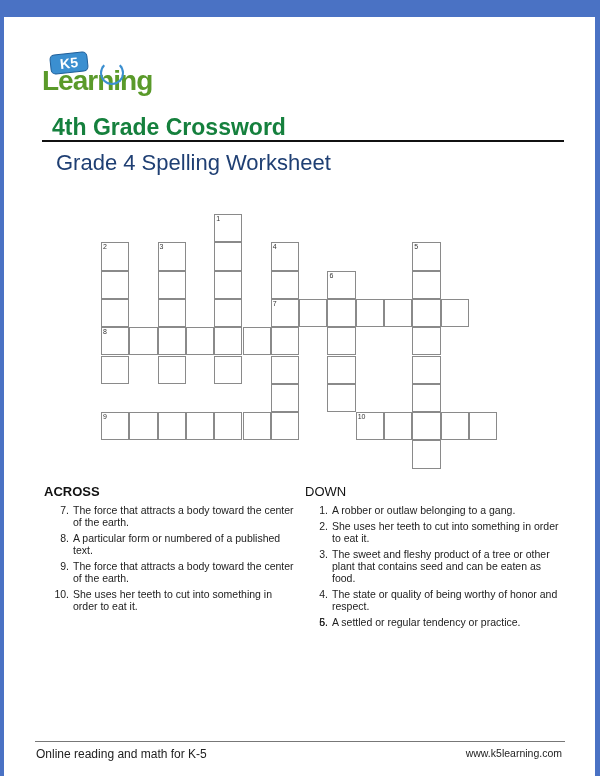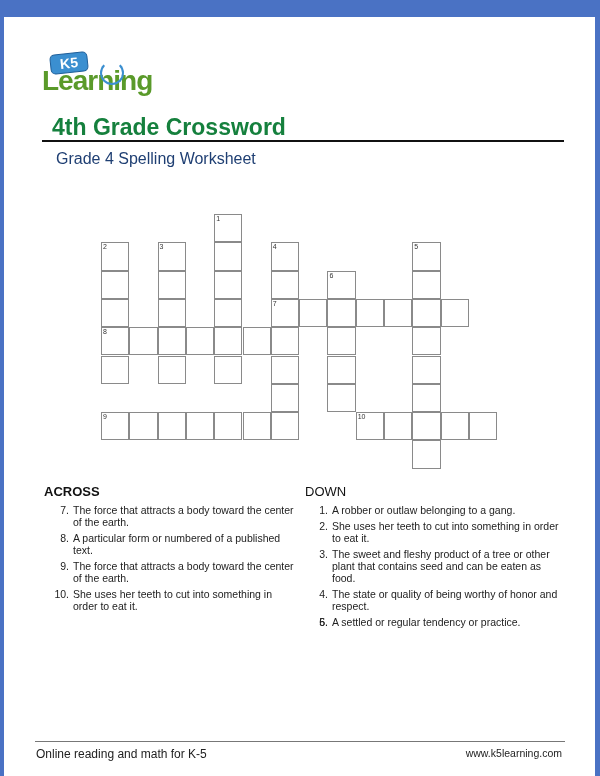--- a/index.html
+++ b/index.html
@@ -29,21 +29,21 @@
     border: 2px solid #3b8fd0; border-radius: 50%; border-top-color: transparent;
   }
   .title {
     position: absolute; left: 48px; top: 97px; font-size: 23px; font-weight: bold;
     color: #15803d;
   }
   .title-rule {
     position: absolute; left: 38px; top: 123px; width: 522px; height: 2px; background: #111;
   }
   .subtitle {
-    position: absolute; left: 52px; top: 133px; font-size: 16px; color: #1f3f73;
+    position: absolute; left: 52px; top: 133px; font-size: 22px; color: #1f3f73;
   }
   .instructions {
     position: absolute; left: 43px; top: 172px; width: 460px;
     font-size: 11px; font-weight: bold; font-style: italic; line-height: 12px; color: #111;
   }
   .grid { position: absolute; left: 0; top: 0; }
   .cell {
     position: absolute; width: 28.3px; height: 28.3px; box-sizing: border-box;
     border: 1px solid #8a8a8a; background: #fff;
   }

